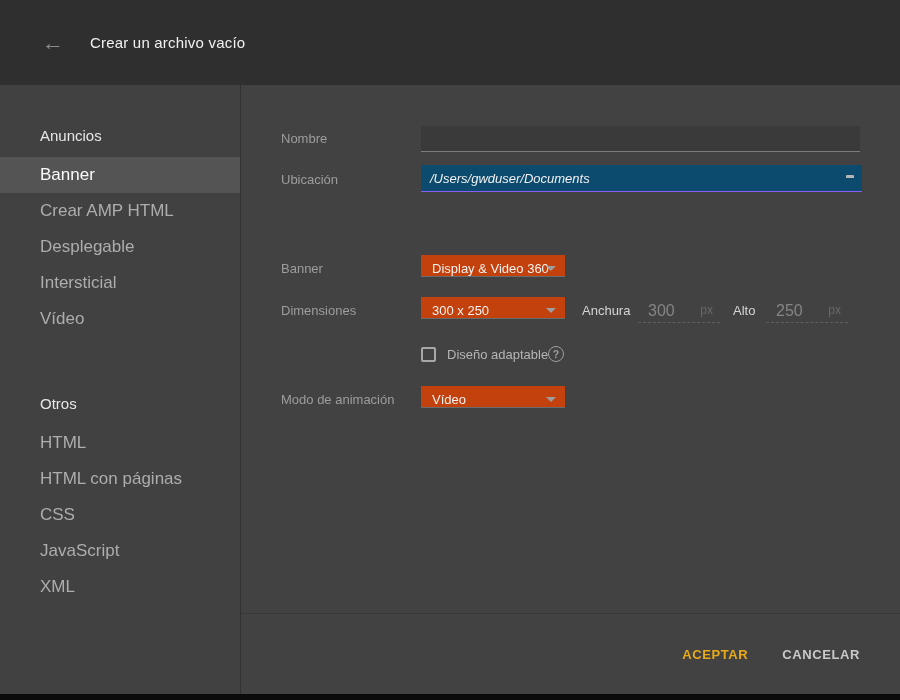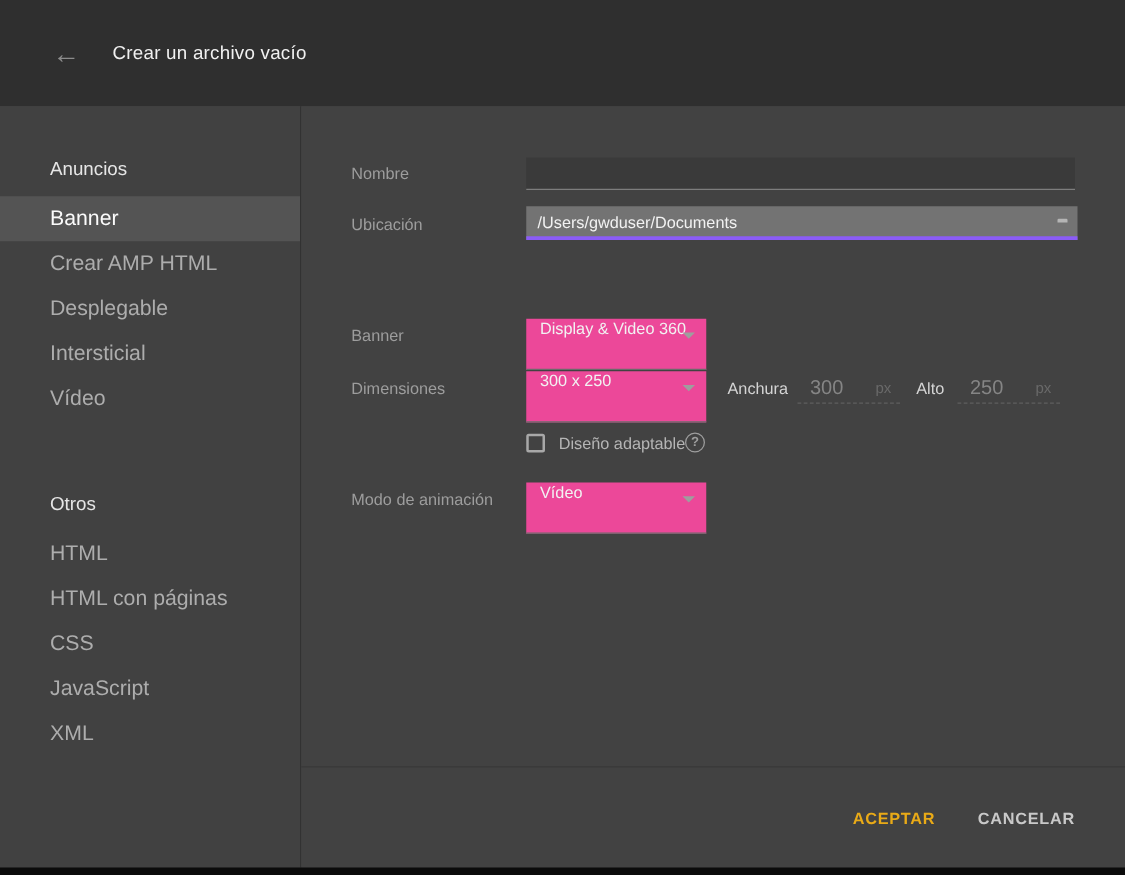--- a/index.html
+++ b/index.html
@@ -24,31 +24,31 @@
   .side-item { height:36px; line-height:36px; padding-left:40px; color:#adadad;
                font-size:17px; cursor:pointer; }
   .side-item.selected { background:#545454; color:#fbfbfb; }
 
   
   .flabel { position:absolute; left:40px; color:#9d9d9d; font-size:13px; line-height:18px; }
   .txt-input { position:absolute; left:180px; width:439px; height:26px; background:#3a3a3a;
                border:none; border-bottom:1px solid #7d7d7d; color:#eee; font-size:13px;
                padding:0 9px; font-family:"Liberation Sans", sans-serif; outline:none; }
   .path-field { position:absolute; left:180px; top:80px; width:441px; height:27px;
-                background:#737373; border-bottom:3px solid #8b5cf6; display:flex;
-                align-items:center; padding-left:9px; cursor:text; }
+                background:#0c4a6e; border-bottom:1px solid #8b5cf6; display:flex;
+                align-items:center; padding-left:9px; cursor:text;font-style:italic; }
   .path-text { color:#f2f2f2; font-size:13px; }
   .browse-btn { position:absolute; right:5px; top:4px; width:22px; height:18px; border:none;
                 background:transparent; cursor:pointer; padding:0; }
   .folder { position:relative; width:18px; height:12px; background:#b5b5b5; border-radius:1px; margin:3px auto 0; }
   .folder::before { content:""; position:absolute; top:-3px; left:0; width:8px; height:3px;
                     background:#b5b5b5; border-radius:1px 1px 0 0; }
 
-  .select { position:absolute; left:180px; width:144px; height:41px; background:#ec4899;
-            border-bottom:1px solid #6b6b6b; display:flex; align-items:flex-start;
+  .select { position:absolute; left:180px; width:144px; height:22px; background:#c2410c;
+            border-bottom:1px solid #6b6b6b; display:flex; align-items:flex-end;
             padding-left:11px; cursor:pointer; }
   .select .sel-text { color:#f2f2f2; font-size:13px; }
   .caret { position:absolute; right:9px; top:11px; width:0; height:0;
            border-left:5px solid transparent; border-right:5px solid transparent;
            border-top:5px solid #9e9e9e; }
 
   .dim-label { position:absolute; color:#d4d4d4; font-size:13px; line-height:18px; }
   .dim-box { position:absolute; top:212px; width:82px; height:26px;
              border-bottom:1px dashed #5f5f5f; }
   .dim-val { position:absolute; left:10px; top:5px; color:#858585; font-size:16px; }

